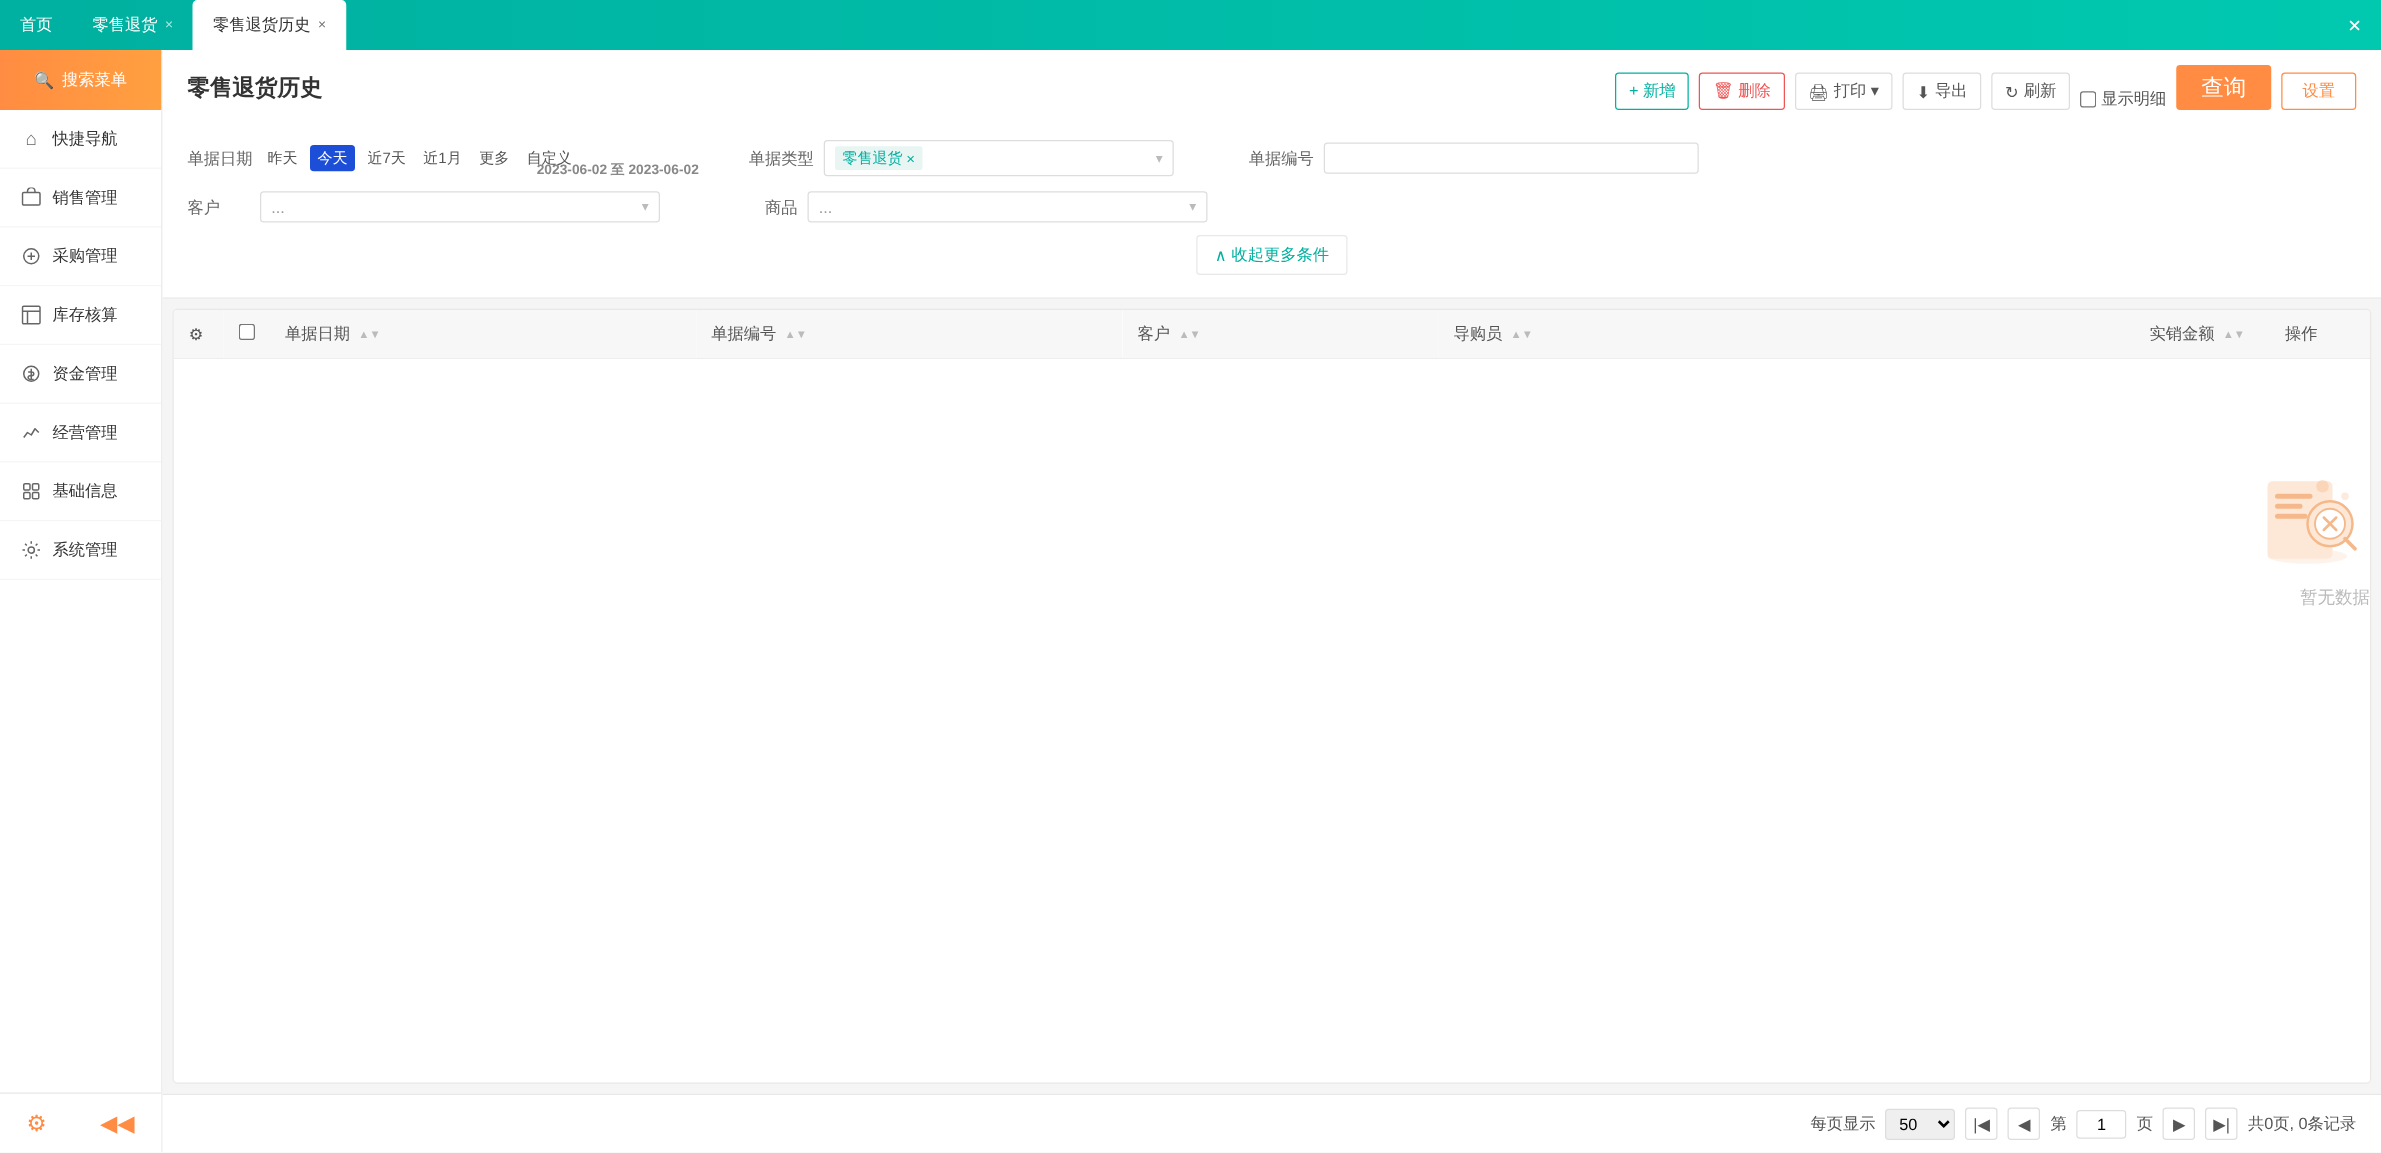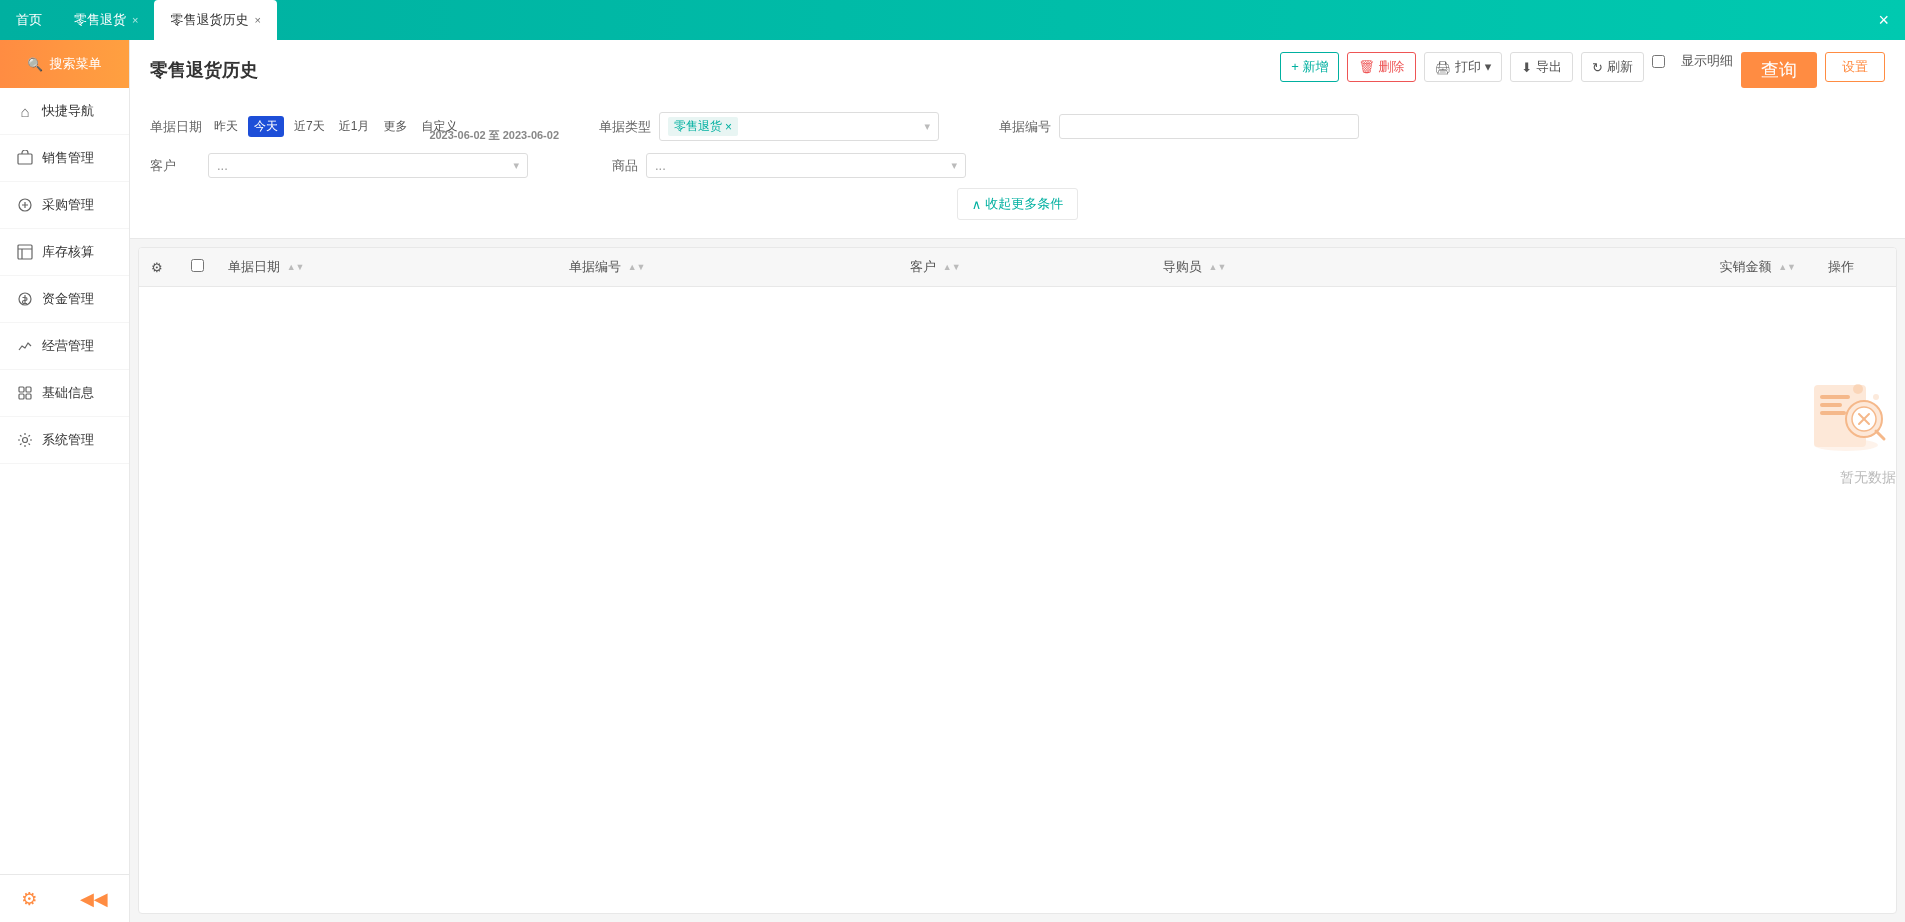--- a/index.html
+++ b/index.html
@@ -133,21 +133,21 @@
       justify-content: space-between;
       margin-bottom: 12px;
     }
     .page-title {
       font-size: 18px;
       font-weight: bold;
       color: #333;
     }
     .toolbar {
       display: flex;
-      align-items: flex-start;
+      align-items: flex-end;
       gap: 8px;
     }
     .toolbar-btn {
       display: flex;
       align-items: center;
       gap: 4px;
       padding: 5px 10px;
       border: 1px solid #ddd;
       border-radius: 3px;
       background: #fff;
@@ -171,21 +171,21 @@
       color: #ff8c42;
       border: 1px solid #ff8c42;
       padding: 5px 16px;
       border-radius: 3px;
       cursor: pointer;
       font-size: 13px;
     }
     .display-clear-checkbox {
       display: flex;
       align-items: center;
-      gap: 16px;
+      gap: 4px;
       font-size: 13px;
       color: #555;
       cursor: pointer;
     }
 
     
     .filter-area {
       padding: 10px 0 0 0;
     }
     .filter-row {
@@ -655,16 +655,32 @@
                   <circle cx="80" cy="30" r="3" fill="#f5b88a" opacity="0.3"></circle>
                 </svg>
                 <span class="empty-text">暂无数据</span>
               </div>
             </td>
           </tr>
         </tbody>
       </table>
     </div>
 
+    <div class="pagination-bar">
+      <span>每页显示</span>
+      <select class="page-size-select">
+        <option value="50">50</option>
+        <option value="20">20</option>
+        <option value="100">100</option>
+      </select>
+      <button class="page-nav-btn">|◀</button>
+      <button class="page-nav-btn">◀</button>
+      <span>第</span>
+      <input class="page-input" type="text" value="1" style="">
+      <span>页</span>
+      <button class="page-nav-btn">▶</button>
+      <button class="page-nav-btn">▶|</button>
+      <span>共0页, 0条记录</span>
+    </div>
 
   </div>
 
 </div>
 
 </body></html>

